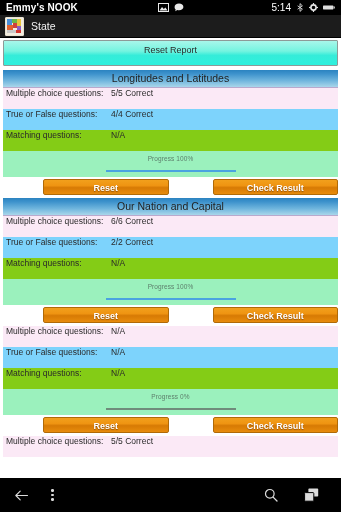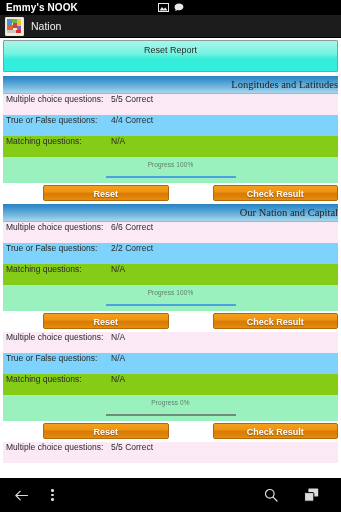--- a/index.html
+++ b/index.html
@@ -109,47 +109,46 @@
     right: 0;
     bottom: 34px;
     background: #ffffff;
     overflow: hidden;
   }
   .pad { padding: 2px 3px 0 3px; }
 
   .reset-report {
     display: block;
     width: 100%;
-    height: 32px;
+    height: 26px;
     line-height: 18px;
     text-align: center;
     font-size: 9px;
     color: #2b2b2b;
     border: 1px solid #8d9a97;
     border-radius: 1px;
     box-sizing: border-box;
     background: linear-gradient(to bottom, #a8f7ea 0%, #74f4e0 42%, #35ecd9 60%, #2ef0dd 100%);
     margin-bottom: 4px;
     cursor: pointer;
   }
 
   
   .section { margin-bottom: 3px; }
 
   .sec-header {
     height: 17px;
     line-height: 17px;
-    text-align: right;
+    text-align: center;
     font-size: 10.5px;
     color: #222222;
     background: linear-gradient(to bottom, #2b83c0 0%, #3d92cc 22%, #6fb5dd 62%, #a9d6ea 100%);
     border-bottom: 1px solid #b9a9cd;
     white-space: nowrap;
     overflow: hidden;
-    font-family: Liberation Serif, serif;
   }
 
   .stat-row {
     height: 21px;
     display: flex;
     align-items: flex-start;
     font-size: 8.5px;
     color: #2a2a2a;
     padding-left: 3px;
     box-sizing: border-box;
@@ -236,34 +235,51 @@
     <span class="device-name">Emmy's NOOK</span>
     <div class="sb-center">
       <svg class="sb-ico" width="11" height="9" viewBox="0 0 11 9">
         <rect x="0.5" y="0.5" width="10" height="8" fill="none" stroke="#e9e9e9" stroke-width="1"></rect>
         <path d="M1.5 7.5 L4 4 L5.8 6 L7.4 4.4 L9.5 7.5 Z" fill="#e9e9e9"></path>
       </svg>
       <svg class="sb-ico" width="10" height="9" viewBox="0 0 10 9">
         <path d="M5 0.6 C7.6 0.6 9.4 2 9.4 3.9 C9.4 5.8 7.6 7.2 5 7.2 C4.4 7.2 3.8 7.1 3.3 7 L1.2 8.3 L1.7 6.5 C0.9 5.8 0.6 4.9 0.6 3.9 C0.6 2 2.4 0.6 5 0.6 Z" fill="#e9e9e9"></path>
       </svg>
     </div>
+    <div class="sb-right">
+      <span class="sb-time">5:14</span>
+      <svg class="sb-ico" width="8" height="9" viewBox="0 0 8 9">
+        <path d="M4 0.6 L4 8.4 M4 0.6 L6.4 2.8 L1.6 6.2 M4 8.4 L6.4 6.2 L1.6 2.8" stroke="#dedede" stroke-width="0.9" fill="none"></path>
+      </svg>
+      <svg class="sb-ico" width="9" height="9" viewBox="0 0 9 9">
+        <circle cx="4.5" cy="4.5" r="2.6" fill="none" stroke="#e4e4e4" stroke-width="1.6"></circle>
+        <rect x="3.9" y="0" width="1.2" height="1.7" fill="#e4e4e4"></rect>
+        <rect x="3.9" y="7.3" width="1.2" height="1.7" fill="#e4e4e4"></rect>
+        <rect x="0" y="3.9" width="1.7" height="1.2" fill="#e4e4e4"></rect>
+        <rect x="7.3" y="3.9" width="1.7" height="1.2" fill="#e4e4e4"></rect>
+      </svg>
+      <svg class="sb-ico" width="12" height="7" viewBox="0 0 12 7">
+        <rect x="0" y="1.6" width="10.4" height="3.8" rx="0.6" fill="#dedede"></rect>
+        <rect x="10.6" y="2.5" width="1.2" height="2" fill="#dedede"></rect>
+      </svg>
+    </div>
   </div>
 
   <div class="actionbar">
     <div class="app-icon">
       <i class="ai1"></i>
         <i class="ai2"></i>
         <i class="ai3"></i>
         <i class="ai4"></i>
       <i class="ai5"></i>
         <i class="ai6"></i>
         <i class="ai7"></i>
         <i class="ai8"></i>
     </div>
-    <span class="title">Nation</span>
+    <span class="title">State</span>
   </div>
 
   <div class="content">
     <div class="pad">
       <div class="reset-report">Reset Report</div>
 
       <div class="section">
         <div class="sec-header">Longitudes and Latitudes</div>
         <div class="stat-row row-mc">
           <span class="lbl">Multiple choice questions:</span>

